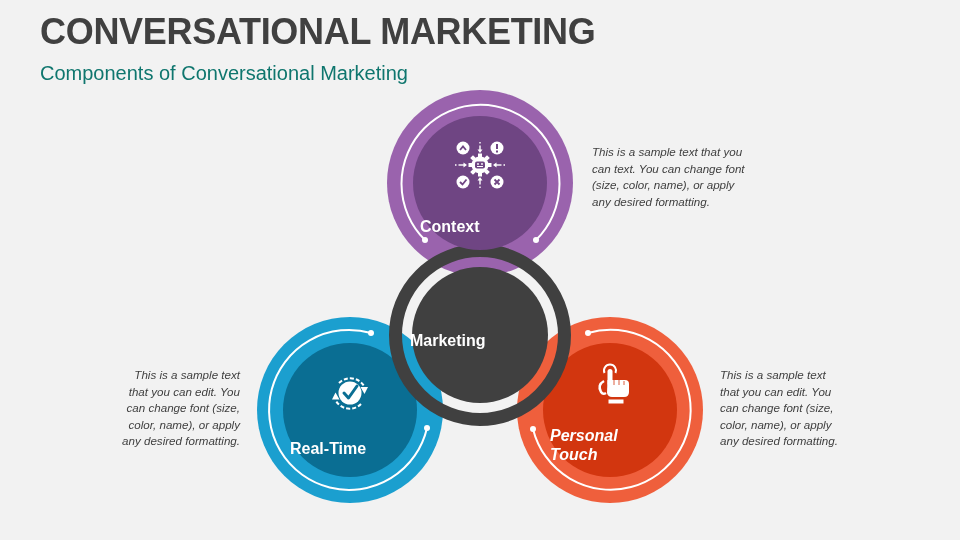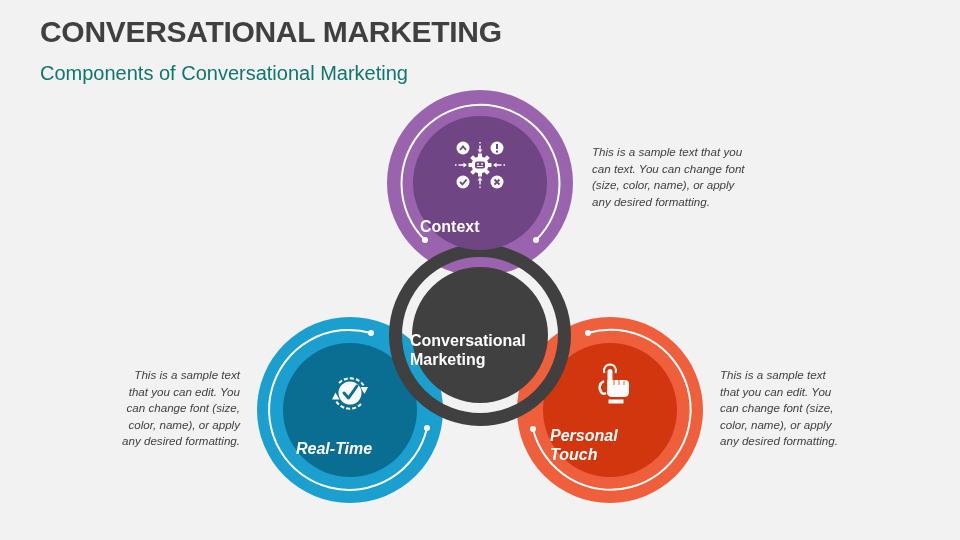--- a/index.html
+++ b/index.html
@@ -4,21 +4,21 @@
   <style>
     html, body { margin: 0; padding: 0; }
     body {
       width: 960px; height: 540px; position: relative; overflow: hidden;
       background: #f2f2f2;
       font-family: "Liberation Sans", "DejaVu Sans", sans-serif;
       color: #404040;
     }
     .title {
       position: absolute; left: 40px; top: 12px;
-      font-size: 30px; font-weight: bold; letter-spacing: -0.3px;
+      font-size: 36px; font-weight: bold; letter-spacing: -0.3px;
       line-height: 40px; color: #404040; white-space: nowrap;
     }
     .subtitle {
       position: absolute; left: 40px; top: 60px;
       font-size: 20px; line-height: 26px; color: #0f766e; white-space: nowrap;
     }
     svg.diagram { position: absolute; left: 0; top: 0; }
     .label {
       position: absolute; color: #ffffff; font-weight: bold;
       font-size: 16px; line-height: 18.5px; text-align: left; white-space: nowrap; margin-top: 16px;
@@ -128,25 +128,24 @@
     <path d="M604 381 Q597 385 601 392 Q603 395 606 393" fill="none" stroke="#ffffff" stroke-width="2.5"></path>
     <rect x="608.5" y="399.5" width="15" height="4" fill="#ffffff"></rect>
   </g>
 </svg>
 
 <div class="label" style="left:420px; top:202px; width:120px;">
   <span>Context</span>
 </div>
 
 <div class="label" style="left:410px; top:316px; width:140px;">
-  <span>Conversational</span>
   <span>Marketing</span>
 </div>
 
-<div class="label" style="left:296px; top:424px; width:120px;font-style:italic;">
+<div class="label" style="left:290px; top:424px; width:120px;">
   <span>Real-Time</span>
 </div>
 
 <div class="label" style="left:550px; top:411px; width:120px;font-style:italic;">
   <span>Personal</span>
   <span>Touch</span>
 </div>
 
 <div class="desc" style="left:592px; top:144px;">
   <span>This is a sample text that you</span>

